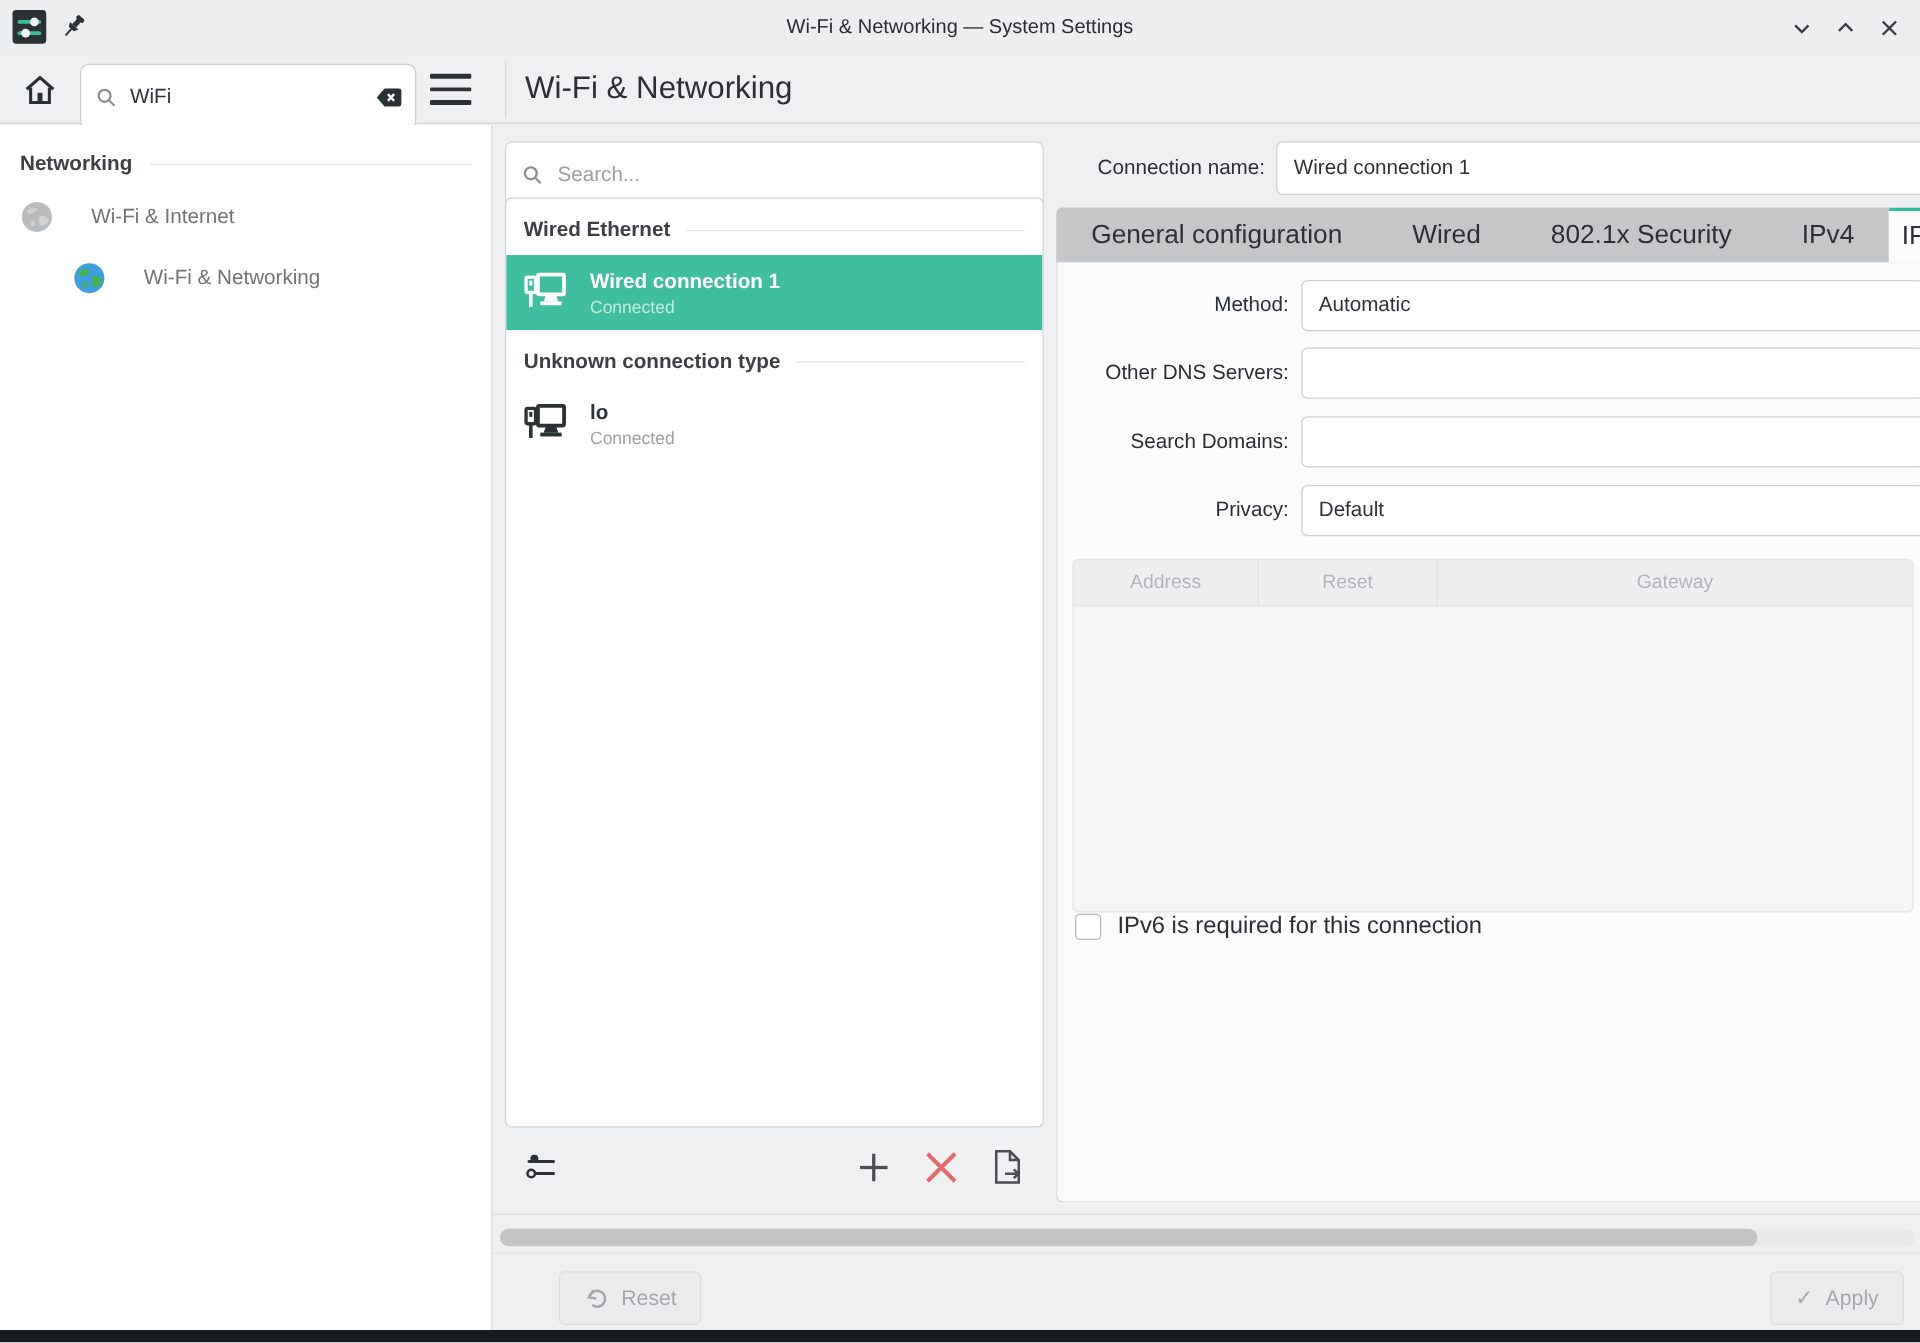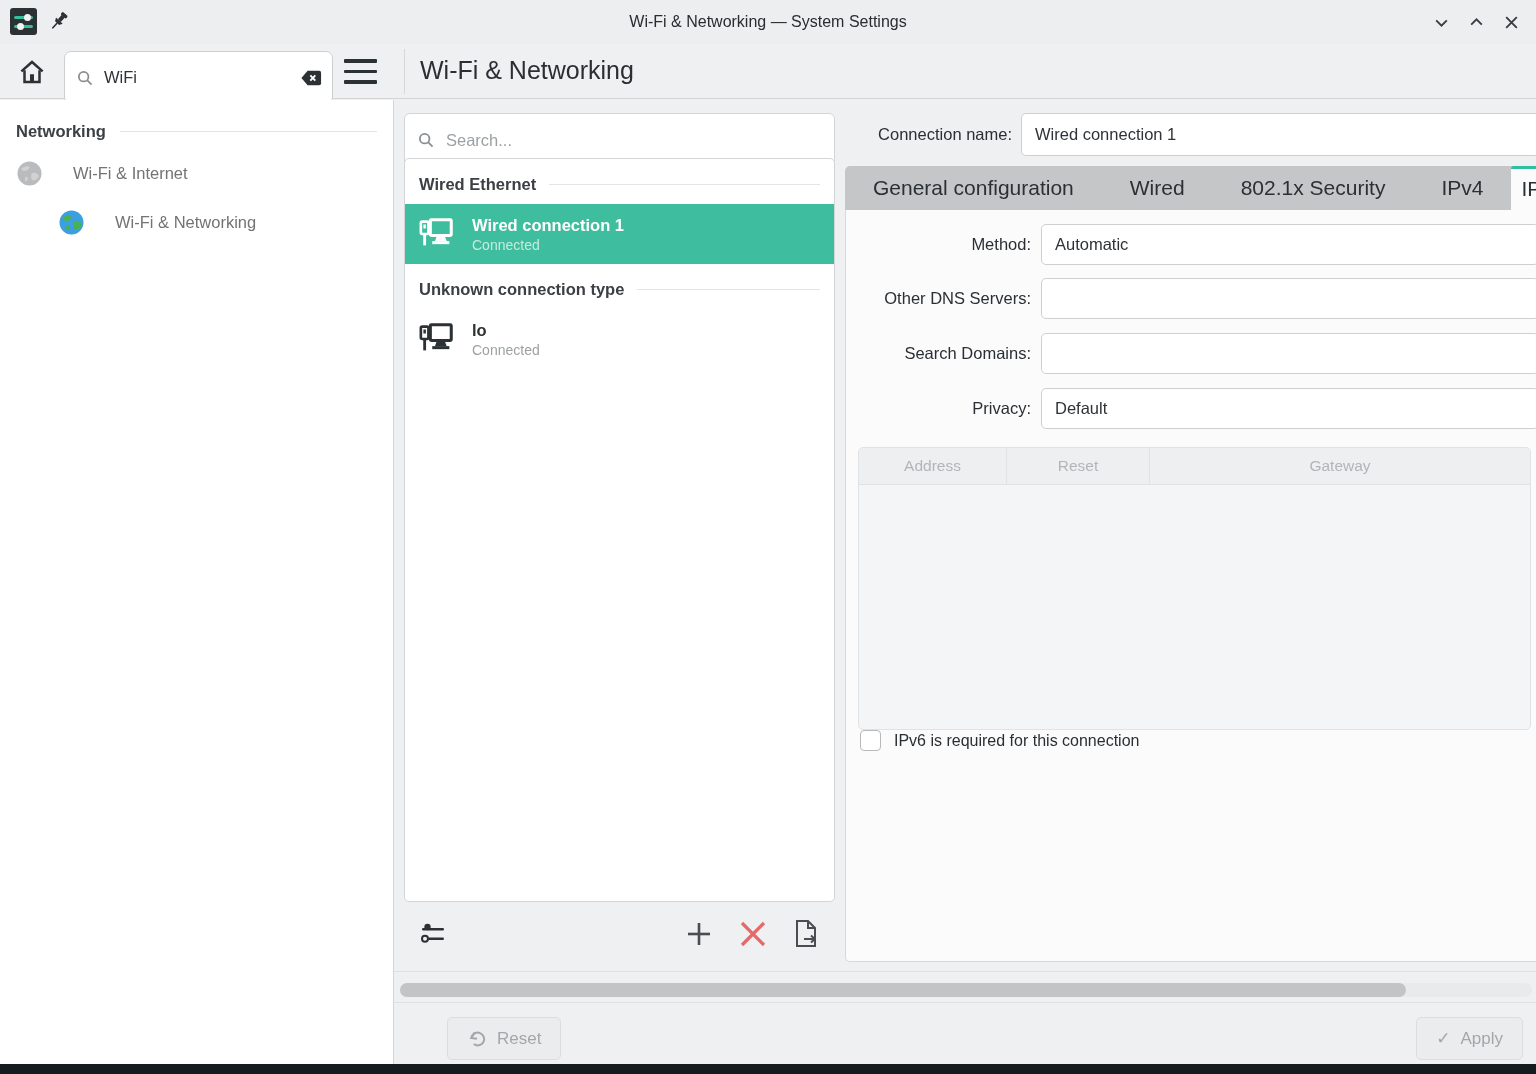--- a/index.html
+++ b/index.html
@@ -96,21 +96,21 @@
     border:1px solid #e0e2e3; border-radius:5px; background:#f4f5f6; overflow:hidden; }
   .addr-thead { display:flex; height:37px; background:#eeeff0; border-bottom:1px solid #e0e2e3;
     color:#b2b5b8; font-size:15.5px; }
   .addr-th { line-height:36px; text-align:center; }
   .th-address { width:148px; border-right:1px solid #e0e2e3; }
   .th-prefix { width:143px; border-right:1px solid #e0e2e3; }
   .th-gateway { flex:1; }
 
   .chk-row { position:absolute; left:14px; top:520px; display:flex; align-items:center; gap:13px; }
   .checkbox { width:21px; height:21px; background:#fff; border:1px solid #b6b9bb; border-radius:4px; }
-  .chk-label { font-size:16px; color:#2b2f33; }
+  .chk-label { font-size:19px; color:#2b2f33; }
 
   
   .hdiv1 { position:absolute; left:394px; top:971px; right:0; height:1px; background:#dee0e1; }
   .scroll-track { position:absolute; left:400px; top:983px; right:4px; height:14px; background:#e9eaeb; border-radius:7px; }
   .scroll-thumb { position:absolute; left:400px; top:983px; width:1006px; height:14px; background:#c2c4c5; border-radius:7px; }
   .hdiv2 { position:absolute; left:394px; top:1002px; right:0; height:1px; background:#dee0e1; }
   .footer { position:absolute; left:394px; top:1003px; right:0; height:61px; background:#eff0f1; }
   .fbtn { position:absolute; top:14px; height:43px; background:#ebeced; border:1px solid #dcddde;
     border-radius:5px; display:flex; align-items:center; gap:10px; padding:0 19px; font-size:17px; color:#a4a7aa;margin-left:42px; }
   .fbtn.reset { left:11px; }

